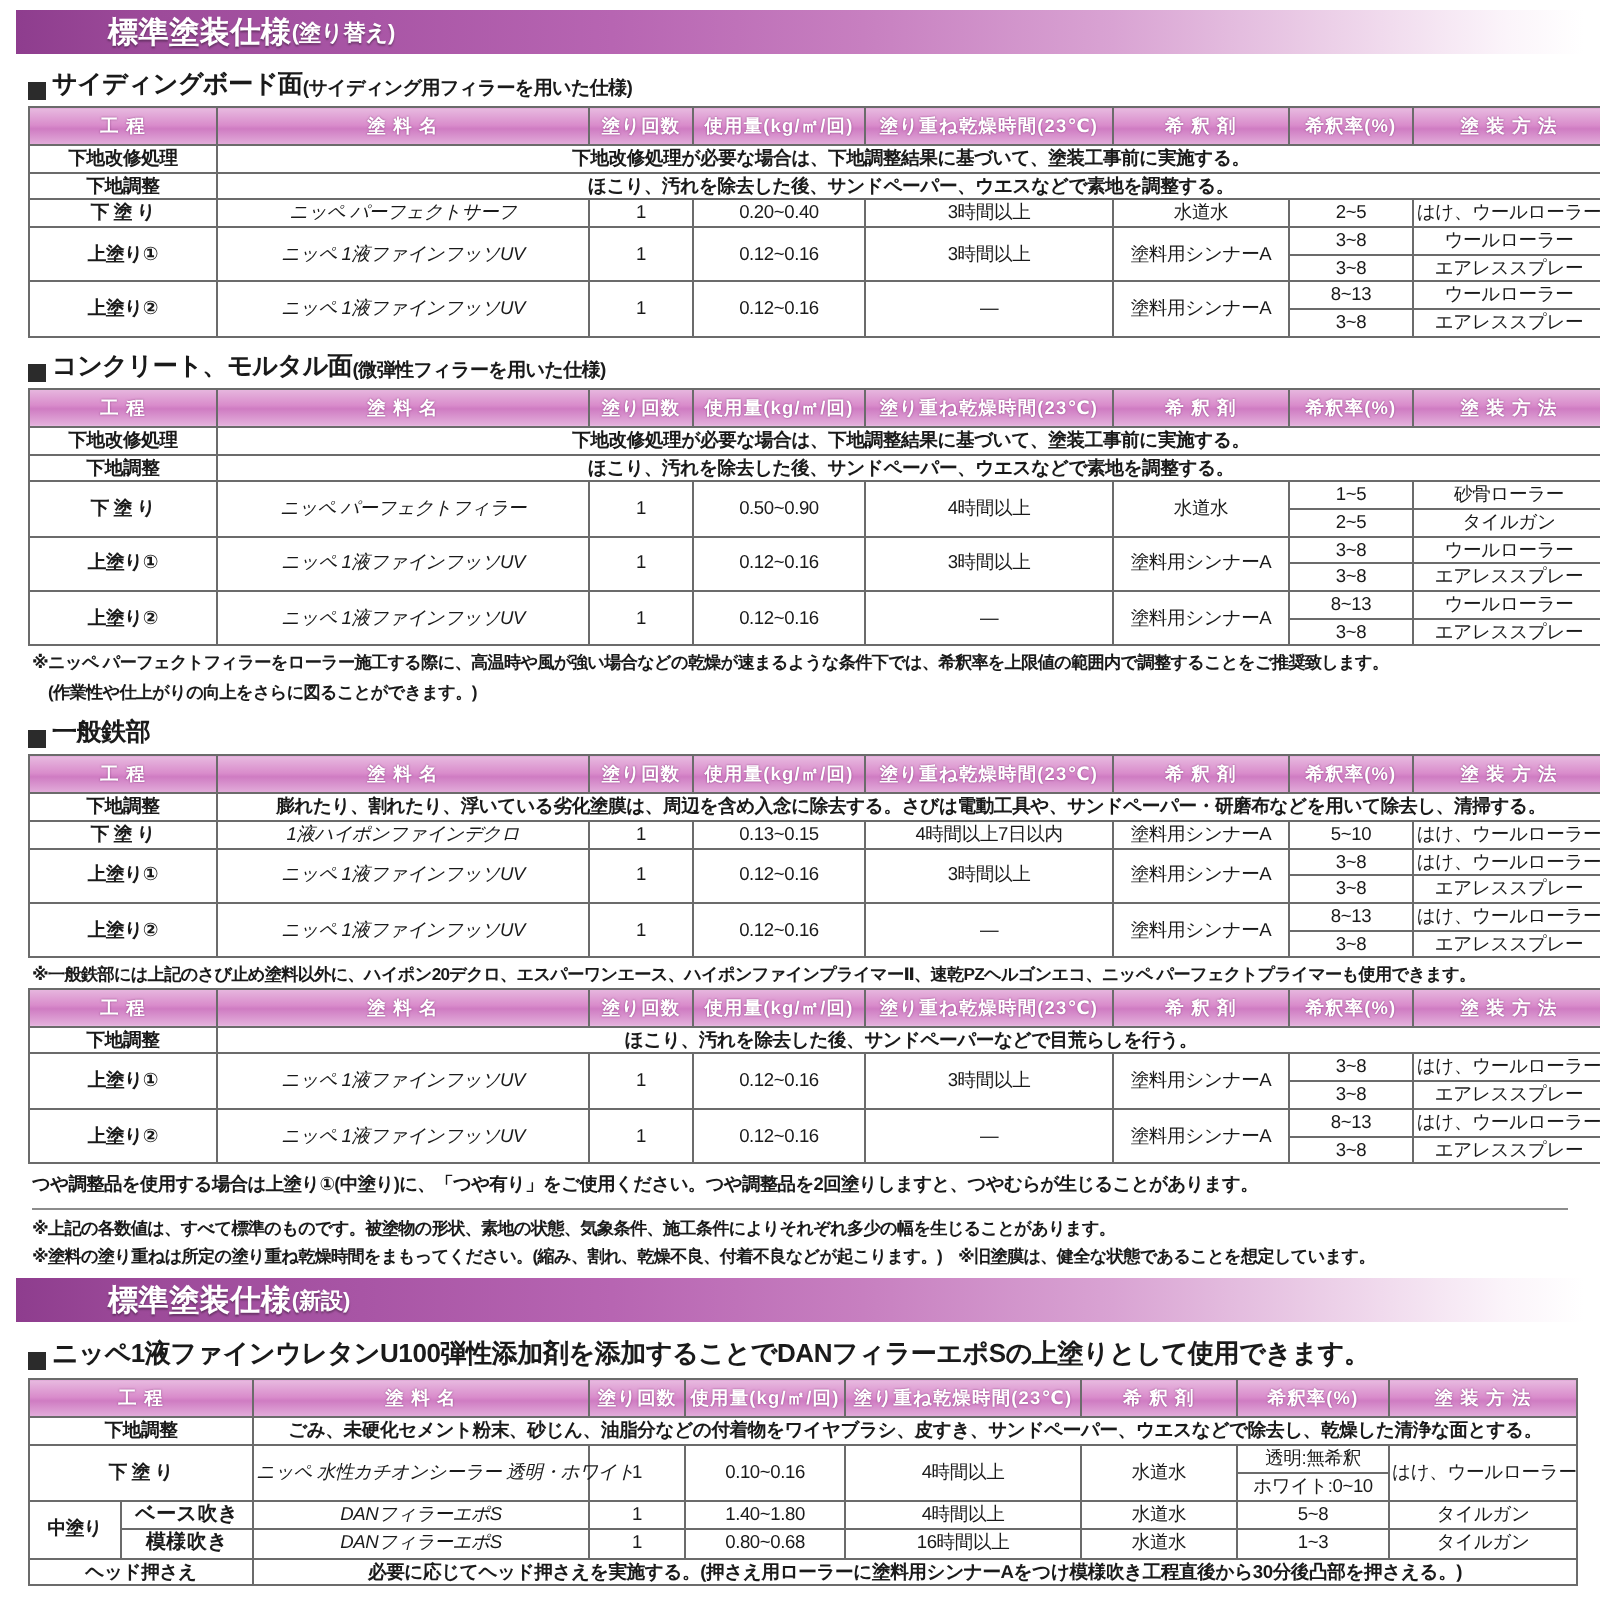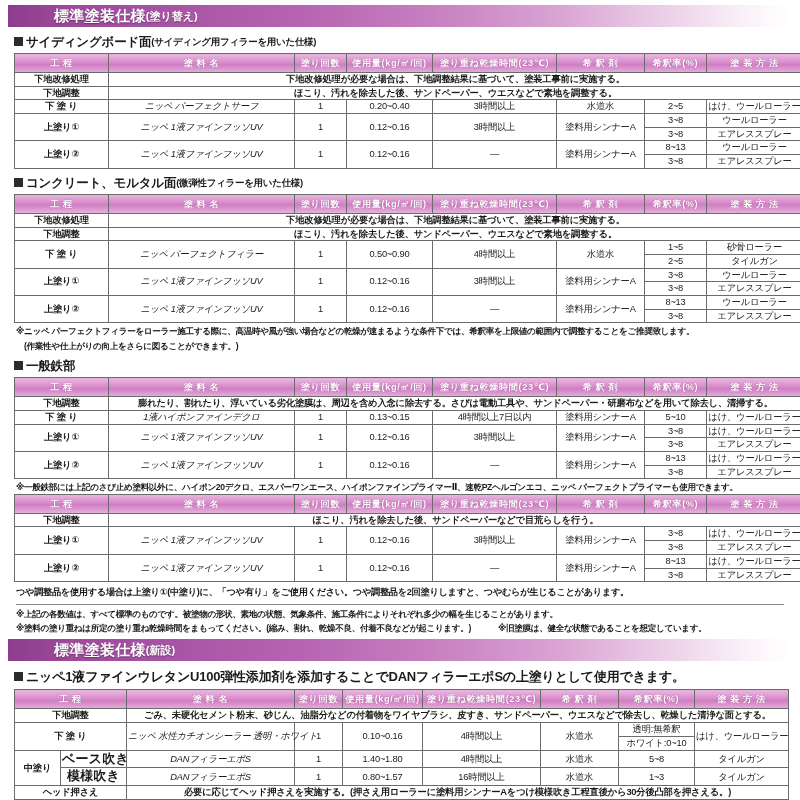--- a/index.html
+++ b/index.html
@@ -43,21 +43,21 @@
     font-weight: bold;
     text-shadow: 0 1px 1px rgba(0,0,0,.35);
   }
 
   
   .subhead {
     font-size: 12.5px;
     font-weight: bold;
     margin: 6px 0 2px 6px;
     display: flex;
-    align-items: center;
+    align-items: flex-end;
     letter-spacing: -0.2px;
   }
   .subhead .marker {
     display: inline-block;
     width: 9px; height: 9px;
     background: #2b2b2b;
     margin-right: 3px;
     position: relative; top: -1px;
   }
   .subhead .small {
@@ -94,21 +94,21 @@
     text-shadow: 0 0 1px rgba(120,40,110,.8);
     letter-spacing: 0.6px;
   }
   td.proc {
     background: linear-gradient(to bottom, #ffffff 0%, #f6dcf0 30%, #eec4e5 70%, #f7e2f2 100%);
     font-weight: bold;
     font-size: 9.6px;
     letter-spacing: 0.5px;
     margin-left: 42px;
   }
-  td.proc.sub { font-size: 13px; letter-spacing: 0.2px; }
+  td.proc.sub { font-size: 10px; letter-spacing: 0.2px; }
   td.full {
     text-align: left;
     padding-left: 4px;
     font-size: 9.2px;
     font-weight: bold;
     letter-spacing: -0.2px;
   }
   td.paint { font-size: 9.4px; letter-spacing: -0.1px; font-style: italic; }
   td.tight { font-size: 8.9px; letter-spacing: -0.3px; }
 
@@ -120,21 +120,21 @@
     letter-spacing: -0.35px;
     line-height: 1.45;
     white-space: nowrap;
   }
   .note.indent { margin-left: 16px; }
   .note.gloss {
     font-size: 9.2px;
     margin-top: 4px;
     letter-spacing: -0.3px;
   }
-  .note-row { display: flex; gap: 27px; margin-left: 8px; }
+  .note-row { display: flex; gap: 8px; margin-left: 8px; }
   .note-row .note { margin-left: 0; }
 
   .hr-thin {
     border: 0; border-top: 1px solid #8c8c8c;
     margin: 4px 8px 3px 8px;
   }
 </style>
 </head>
 <body>
 
@@ -506,21 +506,21 @@
         <td>1.40~1.80</td>
         <td>4時間以上</td>
         <td class="tight">水道水</td>
         <td>5~8</td>
         <td class="tight">タイルガン</td>
       </tr>
       <tr>
         <td class="proc sub">模様吹き</td>
         <td class="paint">DANフィラーエポS</td>
         <td>1</td>
-        <td>0.80~1.57</td>
+        <td>0.80~0.68</td>
         <td>16時間以上</td>
         <td class="tight">水道水</td>
         <td>1~3</td>
         <td class="tight">タイルガン</td>
       </tr>
       <tr>
         <td class="proc" colspan="2">ヘッド押さえ</td>
         <td class="full" colspan="7">必要に応じてヘッド押さえを実施する。(押さえ用ローラーに塗料用シンナーAをつけ模様吹き工程直後から30分後凸部を押さえる。)</td>
       </tr>
 

